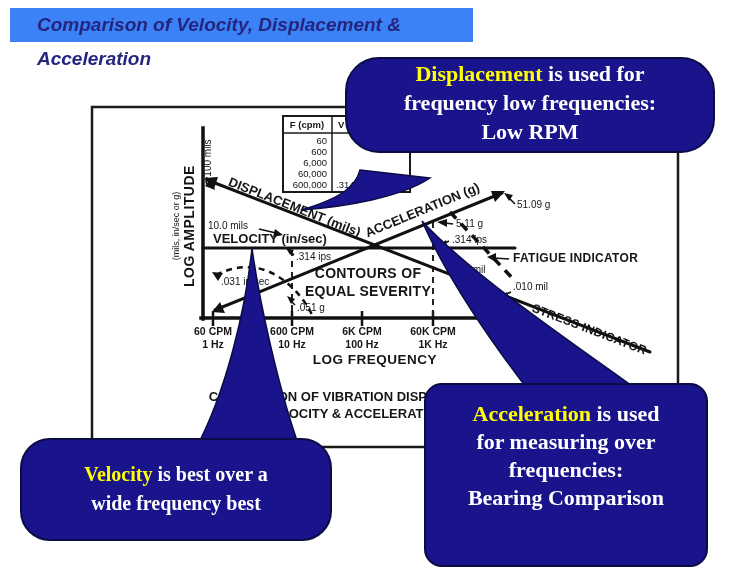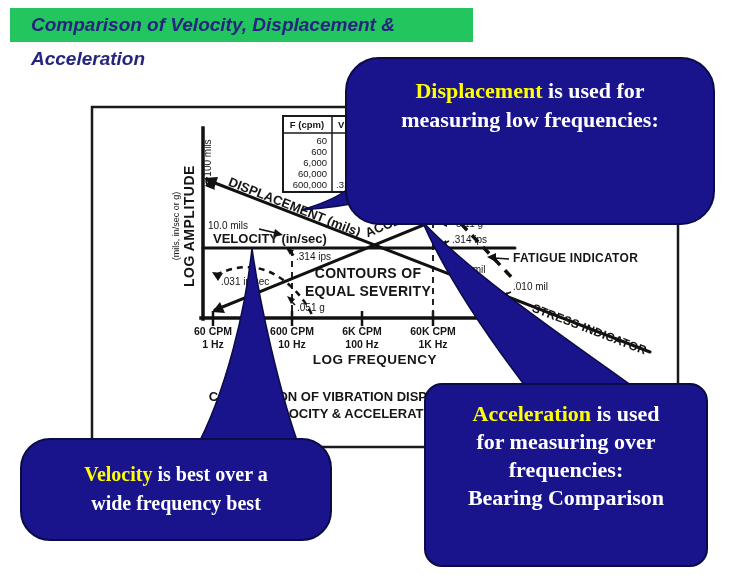--- a/index.html
+++ b/index.html
@@ -1,29 +1,29 @@
 <!DOCTYPE html>
 <html><head>
 <meta charset="utf-8">
 <style>
   html,body{margin:0;padding:0;background:#fff;}
   .slide{position:relative;width:730px;height:576px;background:#ffffff;overflow:hidden;
          font-family:"Liberation Sans",sans-serif;}
-  .title-bar{position:absolute;left:10px;top:8px;width:463px;height:34px;background:#22c55e;
-             z-index:4;box-sizing:border-box;padding-left:21px;line-height:34px;
+  .title-bar{position:absolute;left:10px;top:8px;width:463px;height:34px;background:#3b82f6;
+             z-index:4;box-sizing:border-box;padding-left:27px;line-height:34px;
              font-style:italic;font-weight:bold;font-size:19px;color:#252580;
              font-family:"Liberation Sans",sans-serif;}
   .chart-layer{position:absolute;left:0;top:0;z-index:1;}
   .tails-layer{position:absolute;left:0;top:0;z-index:2;pointer-events:none;}
   .bubble{position:absolute;background:#19148c;border:2px solid #0b0b45;color:#ffffff;
           font-family:"Liberation Serif",serif;font-weight:bold;text-align:center;
           z-index:3;box-sizing:border-box;}
   .bubble .kw{color:#ffff00;}
-  .bubble-top{left:345px;top:57px;width:370px;height:168px;border-radius:34px;
-              font-size:22px;line-height:29px;padding-top:17px;}
+  .bubble-top{left:345px;top:57px;width:370px;height:96px;border-radius:34px;
+              font-size:22px;line-height:29px;}
   .bubble-left{left:20px;top:438px;width:312px;height:103px;border-radius:30px;
                font-size:20px;line-height:29px;padding-top:20px;}
   .bubble-right{left:424px;top:383px;width:284px;height:184px;border-radius:18px;
                 font-size:22px;line-height:28px;padding-top:15px;}
   .tail{fill:#19148c;stroke:#0b0b45;stroke-width:1.5;}
   
   .box{fill:#ffffff;stroke:#1a1a1a;stroke-width:2.5;}
   .axis{stroke:#111;stroke-width:3.5;stroke-linecap:square;}
   .tick{stroke:#111;stroke-width:2.5;}
   .main{stroke:#111;stroke-width:3;stroke-linecap:round;}
@@ -197,21 +197,22 @@
   </svg>
 
   <svg class="tails-layer" width="730" height="576" viewBox="0 0 730 576">
     <path class="tail" d="M 360,170 L 430,178 C 402,197 345,207 301,210 C 342,198 356,186 360,170 Z"></path>
     <path class="tail" d="M 252,248 C 259,300 279,392 301,452 L 194,452 C 227,392 246,306 252,248 Z"></path>
     <path class="tail" d="M 422,221 C 447,278 488,338 532,395 L 645,395 C 560,335 468,271 422,221 Z"></path>
   </svg>
 
   <div class="bubble bubble-top">
     <div class="b-line"><span class="kw">Displacement</span><span> is used for</span></div>
-    <div class="b-line">measuring low frequencies:</div>
+    <div class="b-line">frequency low frequencies:</div>
+    <div class="b-line">Low RPM</div>
   </div>
 
   <div class="bubble bubble-left">
     <div class="b-line"><span class="kw">Velocity</span><span> is best over a</span></div>
     <div class="b-line">wide frequency best</div>
   </div>
 
   <div class="bubble bubble-right">
     <div class="b-line"><span class="kw">Acceleration</span><span> is used</span></div>
     <div class="b-line">for measuring over</div>

